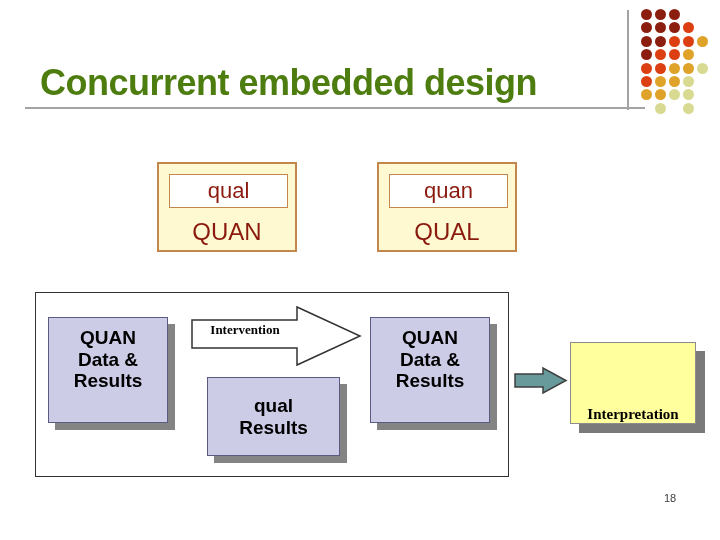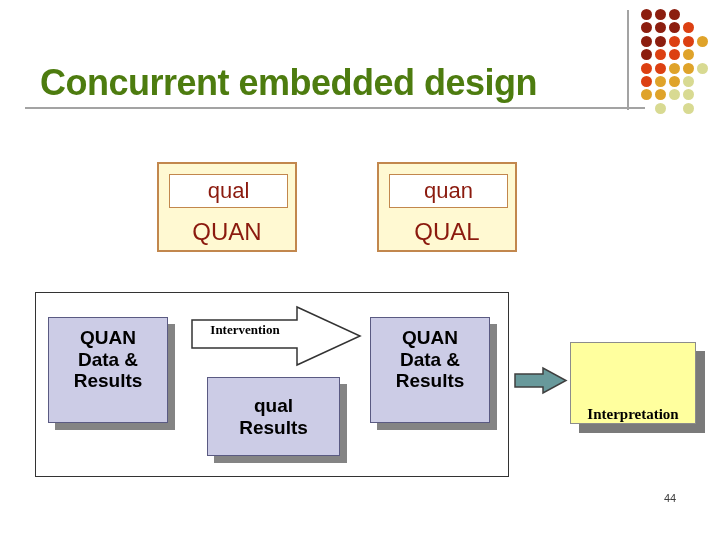--- a/index.html
+++ b/index.html
@@ -154,15 +154,15 @@
   </div>
 
   <svg class="flow-arrow-svg" width="56" height="30" viewBox="0 0 56 30">
     <polygon points="2,8 30,8 30,2 53,14.5 30,27 30,21 2,21" fill="#68999B" stroke="#3F3F3F" stroke-width="1.5"></polygon>
   </svg>
 
   <div class="interp-box">
     <span>Interpretation</span>
   </div>
 
-  <div class="page-number">44</div>
+  <div class="page-number">18</div>
 
 </div>
 
 </body></html>

